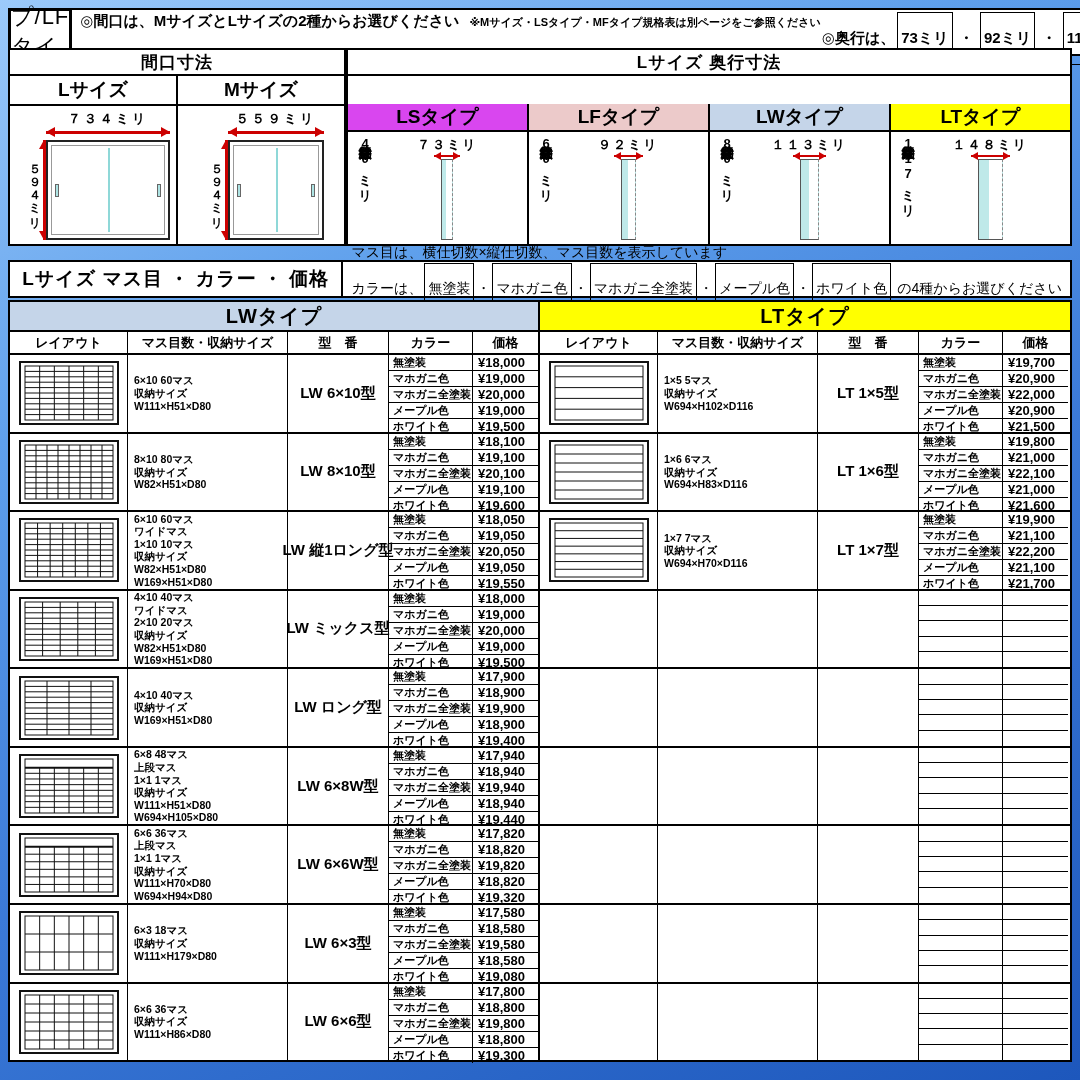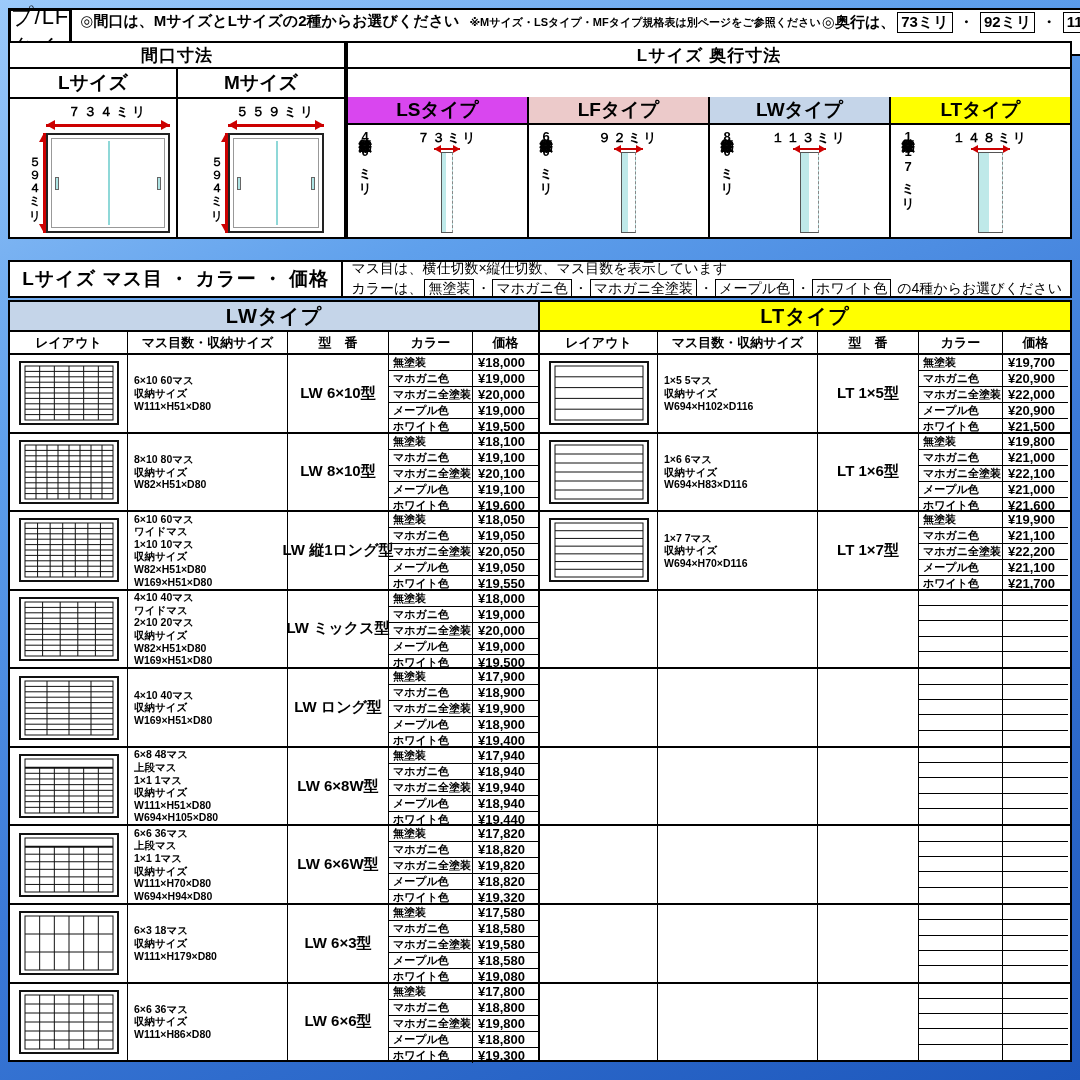--- a/index.html
+++ b/index.html
@@ -10,23 +10,23 @@
     background:linear-gradient(155deg,#9ccafa 0%,#5fa0ec 28%,#3b7ad8 58%,#1d57bc 100%);
   }
   
   #top-bar{position:absolute;left:8px;top:8px;width:1064px;height:48px;display:flex;}
   .title-box{width:336px;background:#fff;border:3px solid #000;box-sizing:border-box;
     display:flex;align-items:center;justify-content:center;font-size:22px;font-weight:400;letter-spacing:1px;}
   .notes-box{flex:1;background:#fff;border:2px solid #000;border-left:none;box-sizing:border-box;
     padding:2px 8px;display:flex;flex-direction:row;justify-content:center;gap:1px;font-size:15px;font-weight:700;}
   .note-line{white-space:nowrap;}
   .note-sub{font-size:11px;margin-left:10px;font-weight:700;}
-  .boxed-opt{border:1px solid #000;padding:0 3px;margin:0 2px;display:inline-block;line-height:1.25;}
+  .boxed-opt{border:1px solid #000;padding:16px 3px;margin:0 2px;display:inline-block;line-height:1.25;}
   
-  .panel{position:absolute;top:41px;background:#fff;border:2px solid #000;box-sizing:border-box;display:flex;flex-direction:column;}
+  .panel{position:absolute;top:48px;background:#fff;border:2px solid #000;box-sizing:border-box;display:flex;flex-direction:column;}
   #width-panel{left:8px;width:338px;height:198px;}
   #depth-panel{left:346px;width:726px;height:198px;gap:28px;}
   .panel-title{height:24px;border-bottom:2px solid #000;display:flex;align-items:center;justify-content:center;
     font-size:17px;font-weight:900;letter-spacing:1px;flex:0 0 auto;}
   .width-cols,#depth-cols{flex:1;display:flex;min-height:0;}
   .size-col{flex:1;display:flex;flex-direction:column;min-width:0;}
   .size-col + .size-col{border-left:2px solid #000;}
   .size-head{height:28px;border-bottom:2px solid #000;display:flex;align-items:center;justify-content:center;
     font-size:19px;font-weight:900;flex:0 0 auto;}
   .size-diagram{flex:1;display:grid;grid-template-columns:30px auto;justify-content:center;align-content:center;padding:0;}

